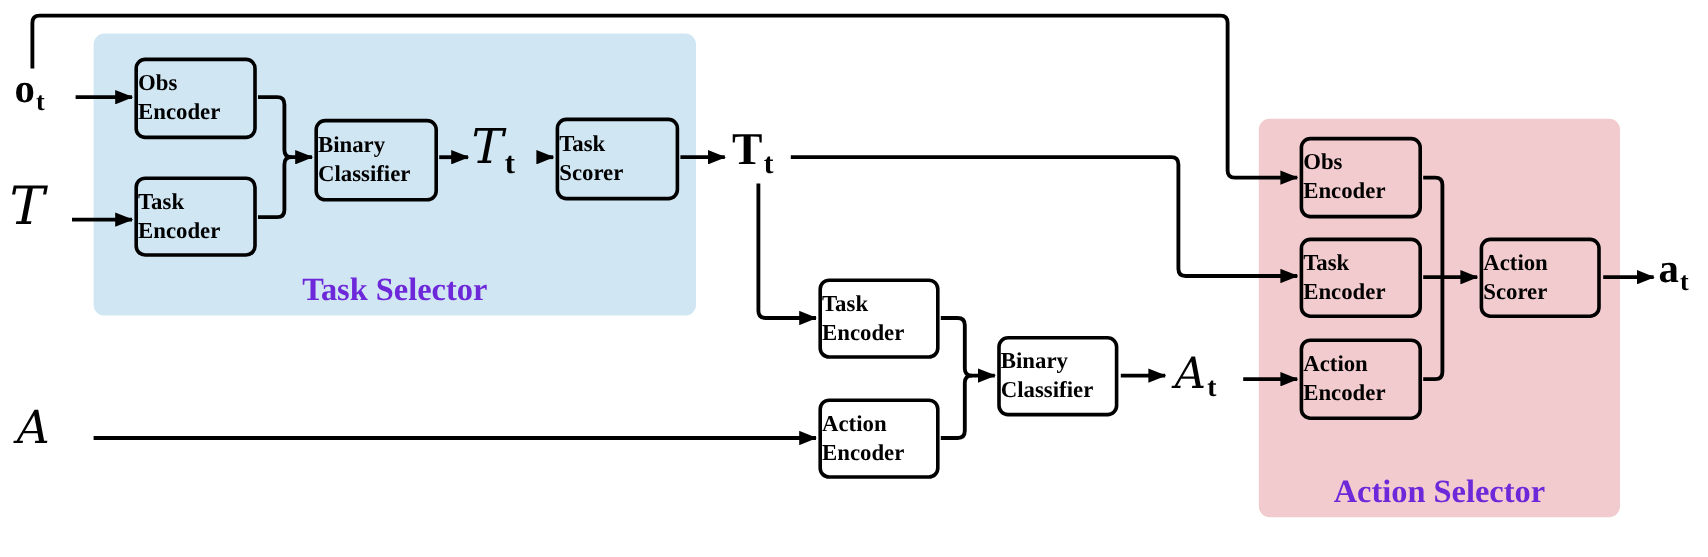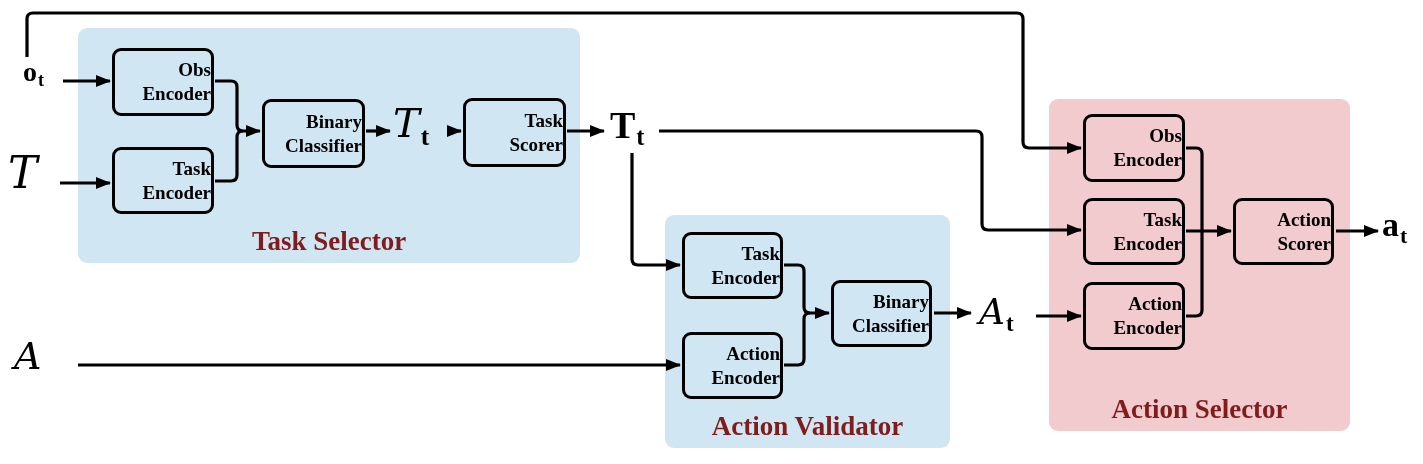--- a/index.html
+++ b/index.html
@@ -13,44 +13,41 @@
     font-family:"Liberation Serif","DejaVu Serif",serif;color:#000;
   }
   svg.wires{position:absolute;left:0;top:0;width:1423px;height:464px;}
   .wire{fill:none;stroke:var(--wire,#000);stroke-width:3.2px;}
   #arrowhead path{fill:var(--wire,#000);}
   .panel{position:absolute;border-radius:9px;}
   .panel.blue{background:var(--panel-blue);}
   .panel.pink{background:var(--panel-pink);}
   .panel-title{
     position:absolute;left:0;right:0;bottom:7px;text-align:center;
-    font-weight:bold;font-size:27px;line-height:30px;color:#7f1d1d;
+    font-weight:bold;font-size:27px;line-height:30px;color:#6d28d9;
   }
   .block{
     position:absolute;box-sizing:border-box;border:3.5px solid #000;border-radius:9px;
-    display:flex;flex-direction:column;align-items:flex-end;justify-content:center;
+    display:flex;flex-direction:column;align-items:flex-start;justify-content:center;
     font-weight:bold;font-size:19px;line-height:24px;text-align:center;background:transparent;
   }
   .sym{position:absolute;white-space:nowrap;line-height:1.05;}
   .sym.boldsym .base{font-weight:bold;}
   .sym.script .base{font-style:italic;font-family:"DejaVu Serif","Liberation Serif",serif;}
   .sym sub{font-weight:bold;font-style:normal;font-size:0.64em;vertical-align:-0.30em;margin-left:1px;}
 </style>
 </head>
 <body>
 
 <div class="canvas">
 
   <div class="panel blue" style="left:78px;top:28px;width:502px;height:235px;">
     <div class="panel-title">Task Selector</div>
   </div>
 
-  <div class="panel blue" style="left:665px;top:215px;width:285px;height:233px;">
-    <div class="panel-title">Action Validator</div>
-  </div>
 
   <div class="panel pink" style="left:1049px;top:99px;width:301px;height:332px;">
     <div class="panel-title">Action Selector</div>
   </div>
 
   <svg class="wires" viewBox="0 0 1423 464">
     <defs>
       <marker id="arrowhead" viewBox="0 0 15 12" refX="14" refY="6" markerWidth="15" markerHeight="12" orient="auto" markerUnits="userSpaceOnUse">
         <path d="M0,0 L15,6 L0,12 Z"></path>
       </marker>
@@ -116,21 +113,21 @@
   </div>
   <div class="block" style="left:1083px;top:282px;width:102px;height:68px;">
     <span>Action</span>
     <span>Encoder</span>
   </div>
   <div class="block" style="left:1233px;top:198px;width:101px;height:67px;">
     <span>Action</span>
     <span>Scorer</span>
   </div>
 
-  <div class="sym boldsym" style="left:23px;top:57px;font-size:28px;">
+  <div class="sym boldsym" style="left:12px;top:57px;font-size:34px;">
     <span class="base">o</span><sub>t</sub>
   </div>
   <div class="sym script" style="left:8px;top:150px;font-size:44px;">
     <span class="base">T</span><sub></sub>
   </div>
   <div class="sym script" style="left:14px;top:337px;font-size:38px;">
     <span class="base">A</span><sub></sub>
   </div>
   <div class="sym script" style="left:393px;top:102px;font-size:40px;">
     <span class="base">T</span><sub>t</sub>

